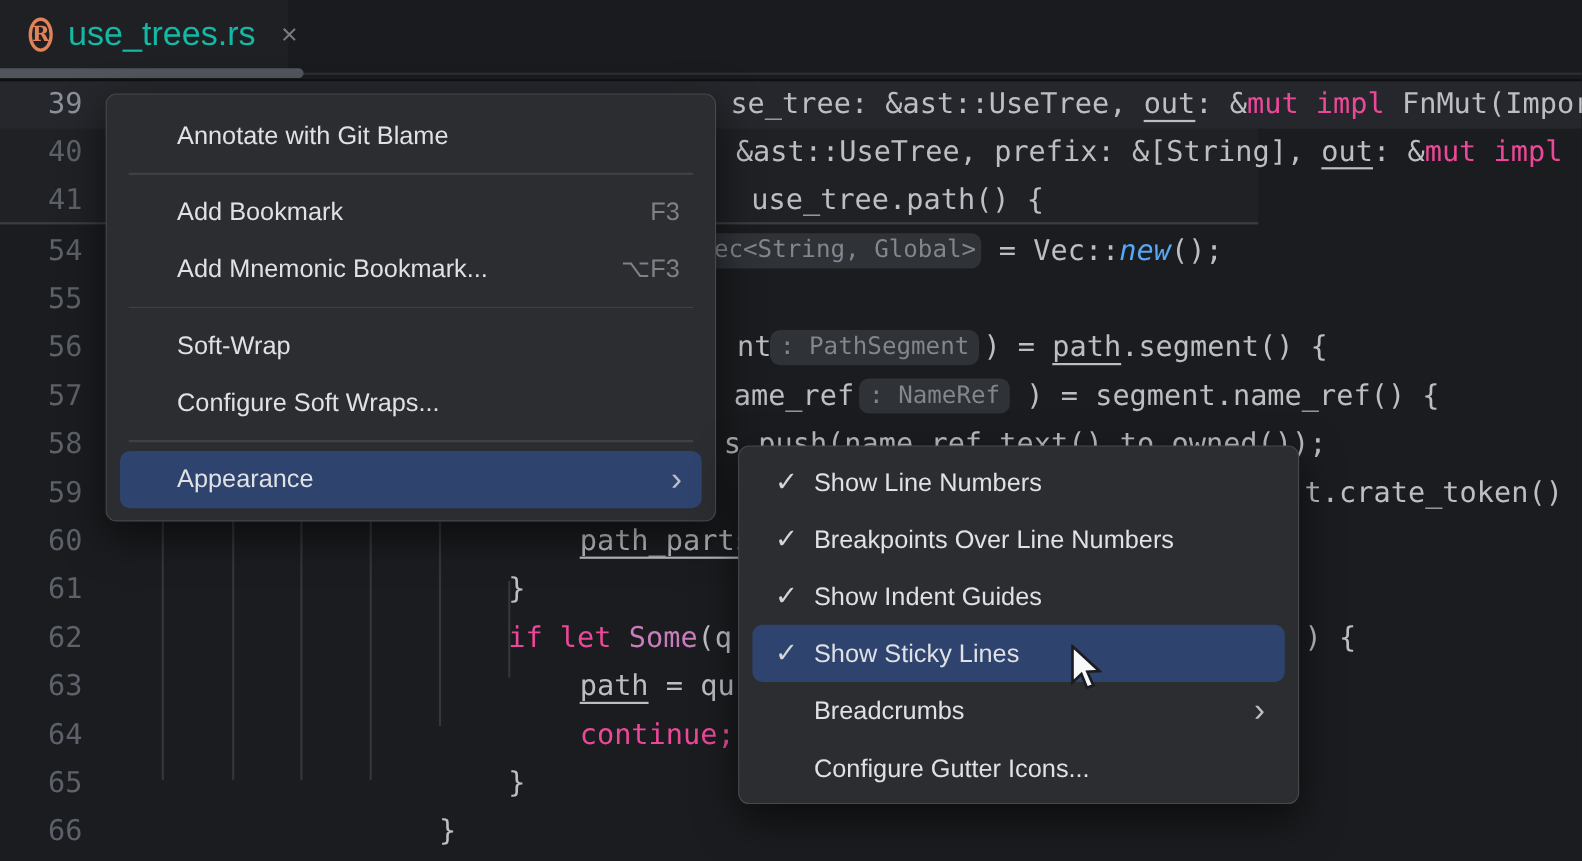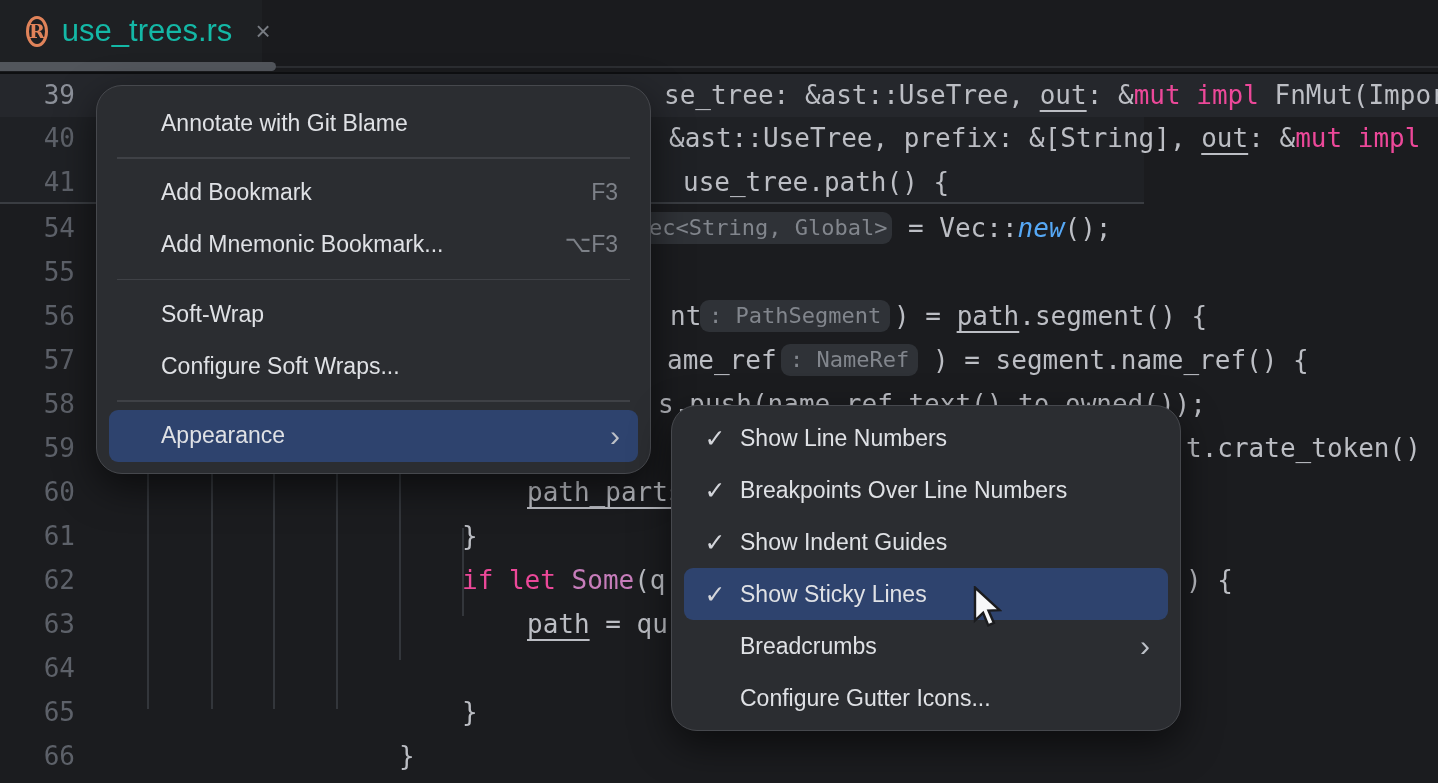--- a/index.html
+++ b/index.html
@@ -36,21 +36,21 @@
   .t   { color:#BCBEC4; }
   .kw  { color:#ec4899; }
   .enum{ color:#C77DBB; }
   .fn  { color:#56A8F5; font-style:italic; }
   .ul  { color:#BCBEC4; text-decoration:underline; text-underline-offset:6px; text-decoration-thickness:2px; }
   .pill { position:absolute; top:6px; height:32px; background:#2F3237; border-radius:9px;
           color:#82868D; font-size:22px; line-height:32px; padding:0 9px; overflow:hidden; }
   .guide { position:absolute; width:2px; background:#33363B; }
 
   
-  .menu { position:absolute; background:#2B2D31; border:1.5px solid #46484D; border-radius:26px;
+  .menu { position:absolute; background:#2B2D31; border:1.5px solid #46484D; border-radius:10px;
           box-shadow:0 14px 38px rgba(0,0,0,.55); z-index:10; padding:11px 0; }
   .mi { height:52px; margin:0 12px; border-radius:9px; display:flex; align-items:center;
         color:#DFE1E5; font-size:23px; }
   .mi .lbl { white-space:nowrap; }
   .mi-hl { background:#2E436E; }
   .sep { height:1.5px; background:#3F4146; margin:8px 20px; }
   .shortcut { margin-left:auto; color:#7D8188; padding-right:20px; }
   .chev { margin-left:auto; padding-right:18px; color:#BCC0C7; font-size:30px; line-height:30px; }
   .check { width:26px; margin-left:18px; margin-right:12px; color:#D3D5DA; font-size:25px; text-align:center; }
   .nocheck { width:26px; margin-left:18px; margin-right:12px; }
@@ -84,21 +84,21 @@
   <div class="row" style="top: 132px;"><span class="gut">54</span><span class="pill" style="left: 640px; width: 252px;">ec&lt;String, Global&gt;</span><span class="frag" style="left: 908px;"><span class="t">= Vec::</span><span class="fn">new</span><span class="t">();</span></span></div>
       <div class="row" style="top: 176px; padding-left: 40px;"><span class="gut">55</span></div>
       <div class="row" style="top: 220px;"><span class="gut">56</span><span class="frag" style="left: 670px;"><span class="t">nt</span></span><span class="pill" style="left: 700px;">: PathSegment</span><span class="frag" style="left: 894px;"><span class="t">) = </span><span class="ul">path</span><span class="t">.segment() {</span></span></div>
       <div class="row" style="top: 264px;"><span class="gut">57</span><span class="frag" style="left: 667px;"><span class="t">ame_ref</span></span><span class="pill" style="left: 781px;">: NameRef</span><span class="frag" style="left: 933px;"><span class="t">) = segment.name_ref() {</span></span></div>
       <div class="row" style="top: 308px;"><span class="gut">58</span><span class="frag" style="left: 658px;"><span class="t">s.push(name_ref.text().to_owned());</span></span></div>
       <div class="row" style="top: 352px;"><span class="gut">59</span><span class="frag" style="left: 1186px;"><span class="t">t.crate_token() -</span></span></div>
       <div class="row" style="top: 396px;"><span class="gut">60</span><span class="frag" style="left: 527px;"><span class="ul">path_parts</span></span></div>
       <div class="row" style="top: 440px;"><span class="gut">61</span><span class="frag" style="left: 462px;"><span class="t">}</span></span></div>
       <div class="row" style="top: 484px;"><span class="gut">62</span><span class="frag" style="left: 462px;"><span class="kw">if let </span><span class="enum">Some</span><span class="t">(q</span></span><span class="frag" style="left: 1186px;"><span class="t">) {</span></span></div>
       <div class="row" style="top: 528px;"><span class="gut">63</span><span class="frag" style="left: 527px;"><span class="ul">path</span><span class="t"> = qu</span></span></div>
-      <div class="row" style="top: 572px;"><span class="gut">64</span></div>
+      <div class="row" style="top: 572px;"><span class="gut">64</span><span class="frag" style="left: 527px;"><span class="kw">continue;</span></span></div>
       <div class="row" style="top: 616px;"><span class="gut">65</span><span class="frag" style="left: 462px;"><span class="t">}</span></span></div>
       <div class="row" style="top: 660px;"><span class="gut">66</span><span class="frag" style="left: 399px;"><span class="t">}</span></span></div>
       <div class="guide" style="left: 147px; top: 132px; height: 503px;"></div>
       <div class="guide" style="left: 211px; top: 132px; height: 503px;"></div>
       <div class="guide" style="left: 273px; top: 132px; height: 503px;"></div>
       <div class="guide" style="left: 336px; top: 132px; height: 503px;"></div>
       <div class="guide" style="left: 399px; top: 132px; height: 454px;"></div>
       <div class="guide" style="left: 462px; top: 132px; height: 234px;"></div>
       <div class="guide" style="left: 462px; top: 454px; height: 88px;"></div>
     </div>

